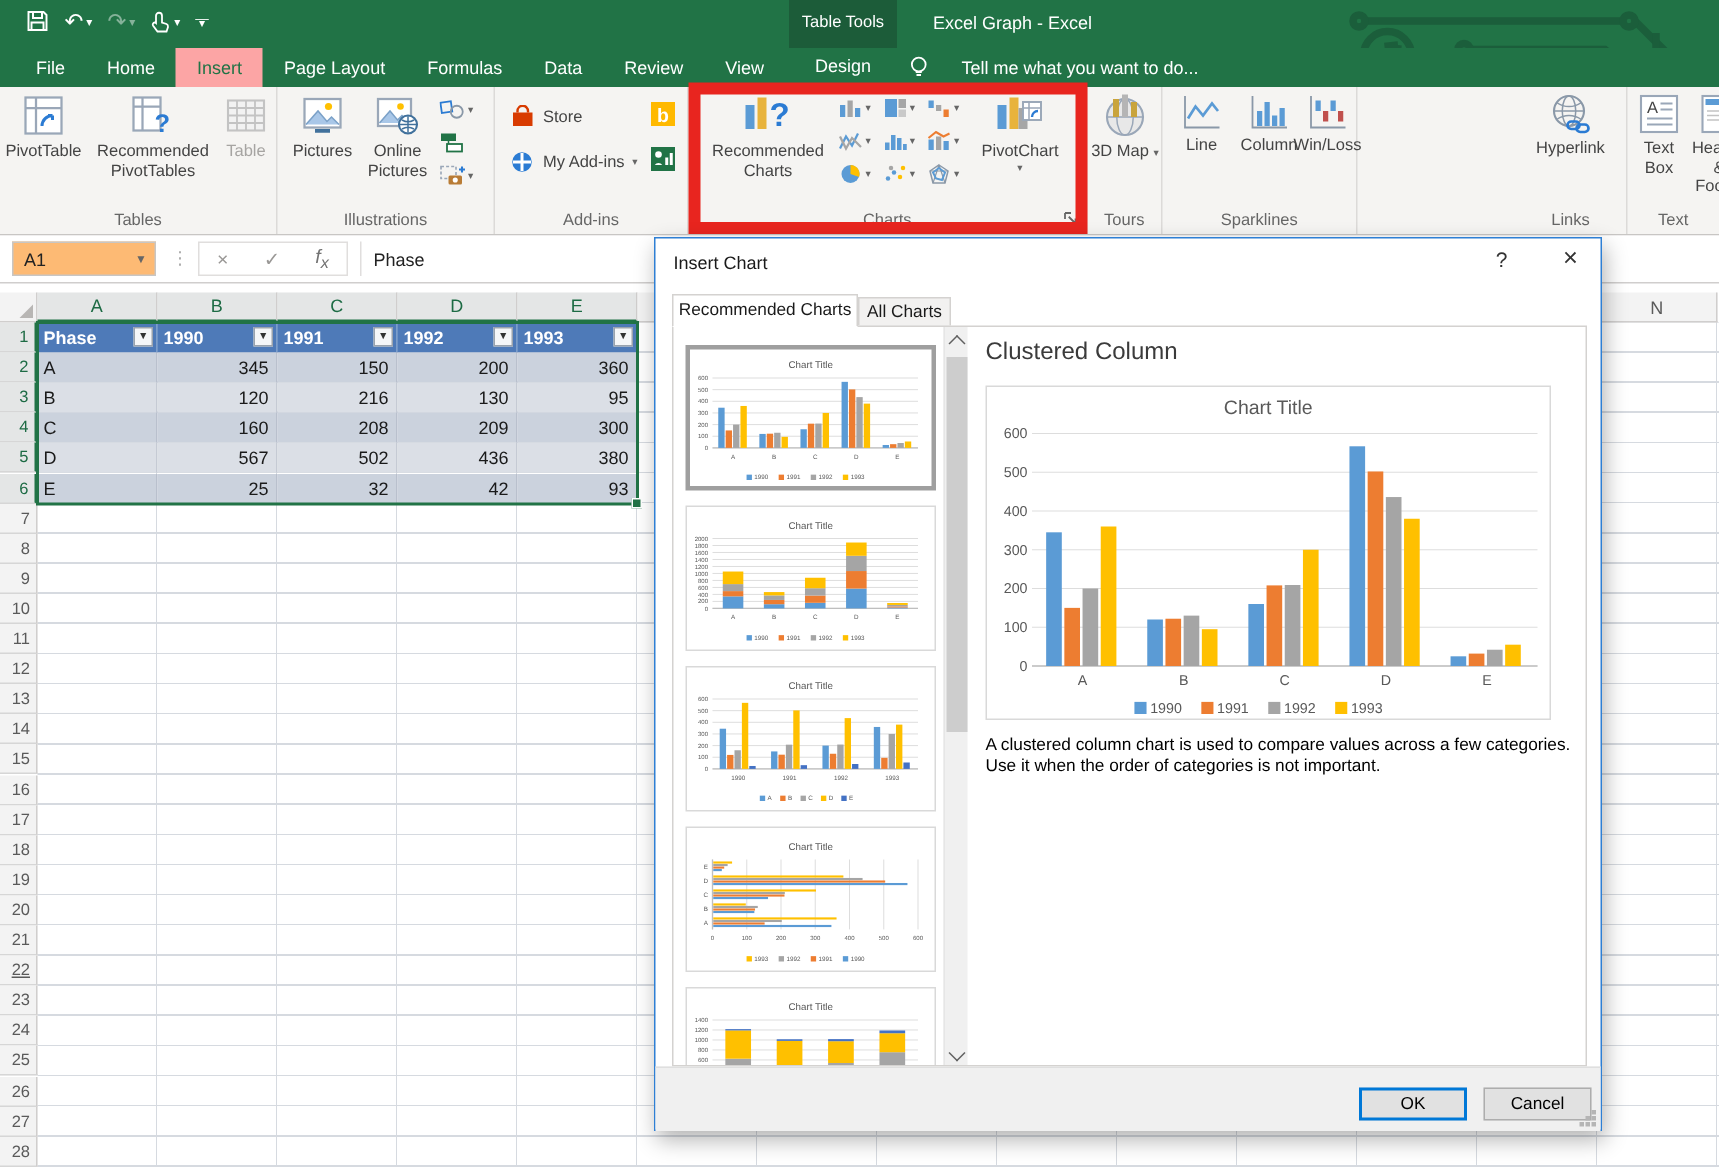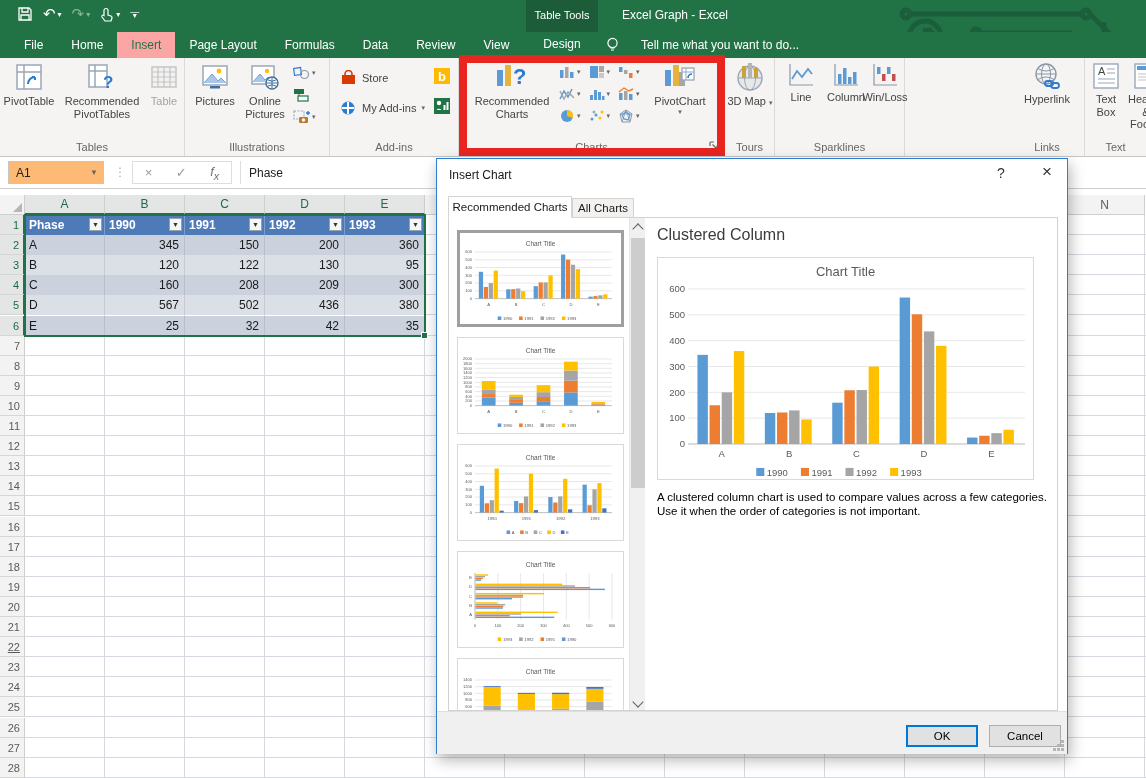--- a/index.html
+++ b/index.html
@@ -544,21 +544,21 @@
       <div class="trow" style="top: 20.1px;">
         <div class="tcell txt band0">A</div>
         <div class="tcell num band0">345</div>
         <div class="tcell num band0">150</div>
         <div class="tcell num band0">200</div>
         <div class="tcell num band0">360</div>
       </div>
       <div class="trow" style="top: 40.2px;">
         <div class="tcell txt band1">B</div>
         <div class="tcell num band1">120</div>
-        <div class="tcell num band1">122</div>
+        <div class="tcell num band1">216</div>
         <div class="tcell num band1">130</div>
         <div class="tcell num band1">95</div>
       </div>
       <div class="trow" style="top: 60.3px;">
         <div class="tcell txt band0">C</div>
         <div class="tcell num band0">160</div>
         <div class="tcell num band0">208</div>
         <div class="tcell num band0">209</div>
         <div class="tcell num band0">300</div>
       </div>
@@ -567,21 +567,21 @@
         <div class="tcell num band1">567</div>
         <div class="tcell num band1">502</div>
         <div class="tcell num band1">436</div>
         <div class="tcell num band1">380</div>
       </div>
       <div class="trow" style="top: 100.5px;">
         <div class="tcell txt band0">E</div>
         <div class="tcell num band0">25</div>
         <div class="tcell num band0">32</div>
         <div class="tcell num band0">42</div>
-        <div class="tcell num band0">35</div>
+        <div class="tcell num band0">93</div>
       </div>
     </div>
   <div class="selborder"></div>
   <div class="fillhandle"></div>
 
   <div class="redbox"></div>
 
   <div class="dialog">
     <div class="dtitle">Insert Chart</div>
     <div class="dhelp">?</div>

